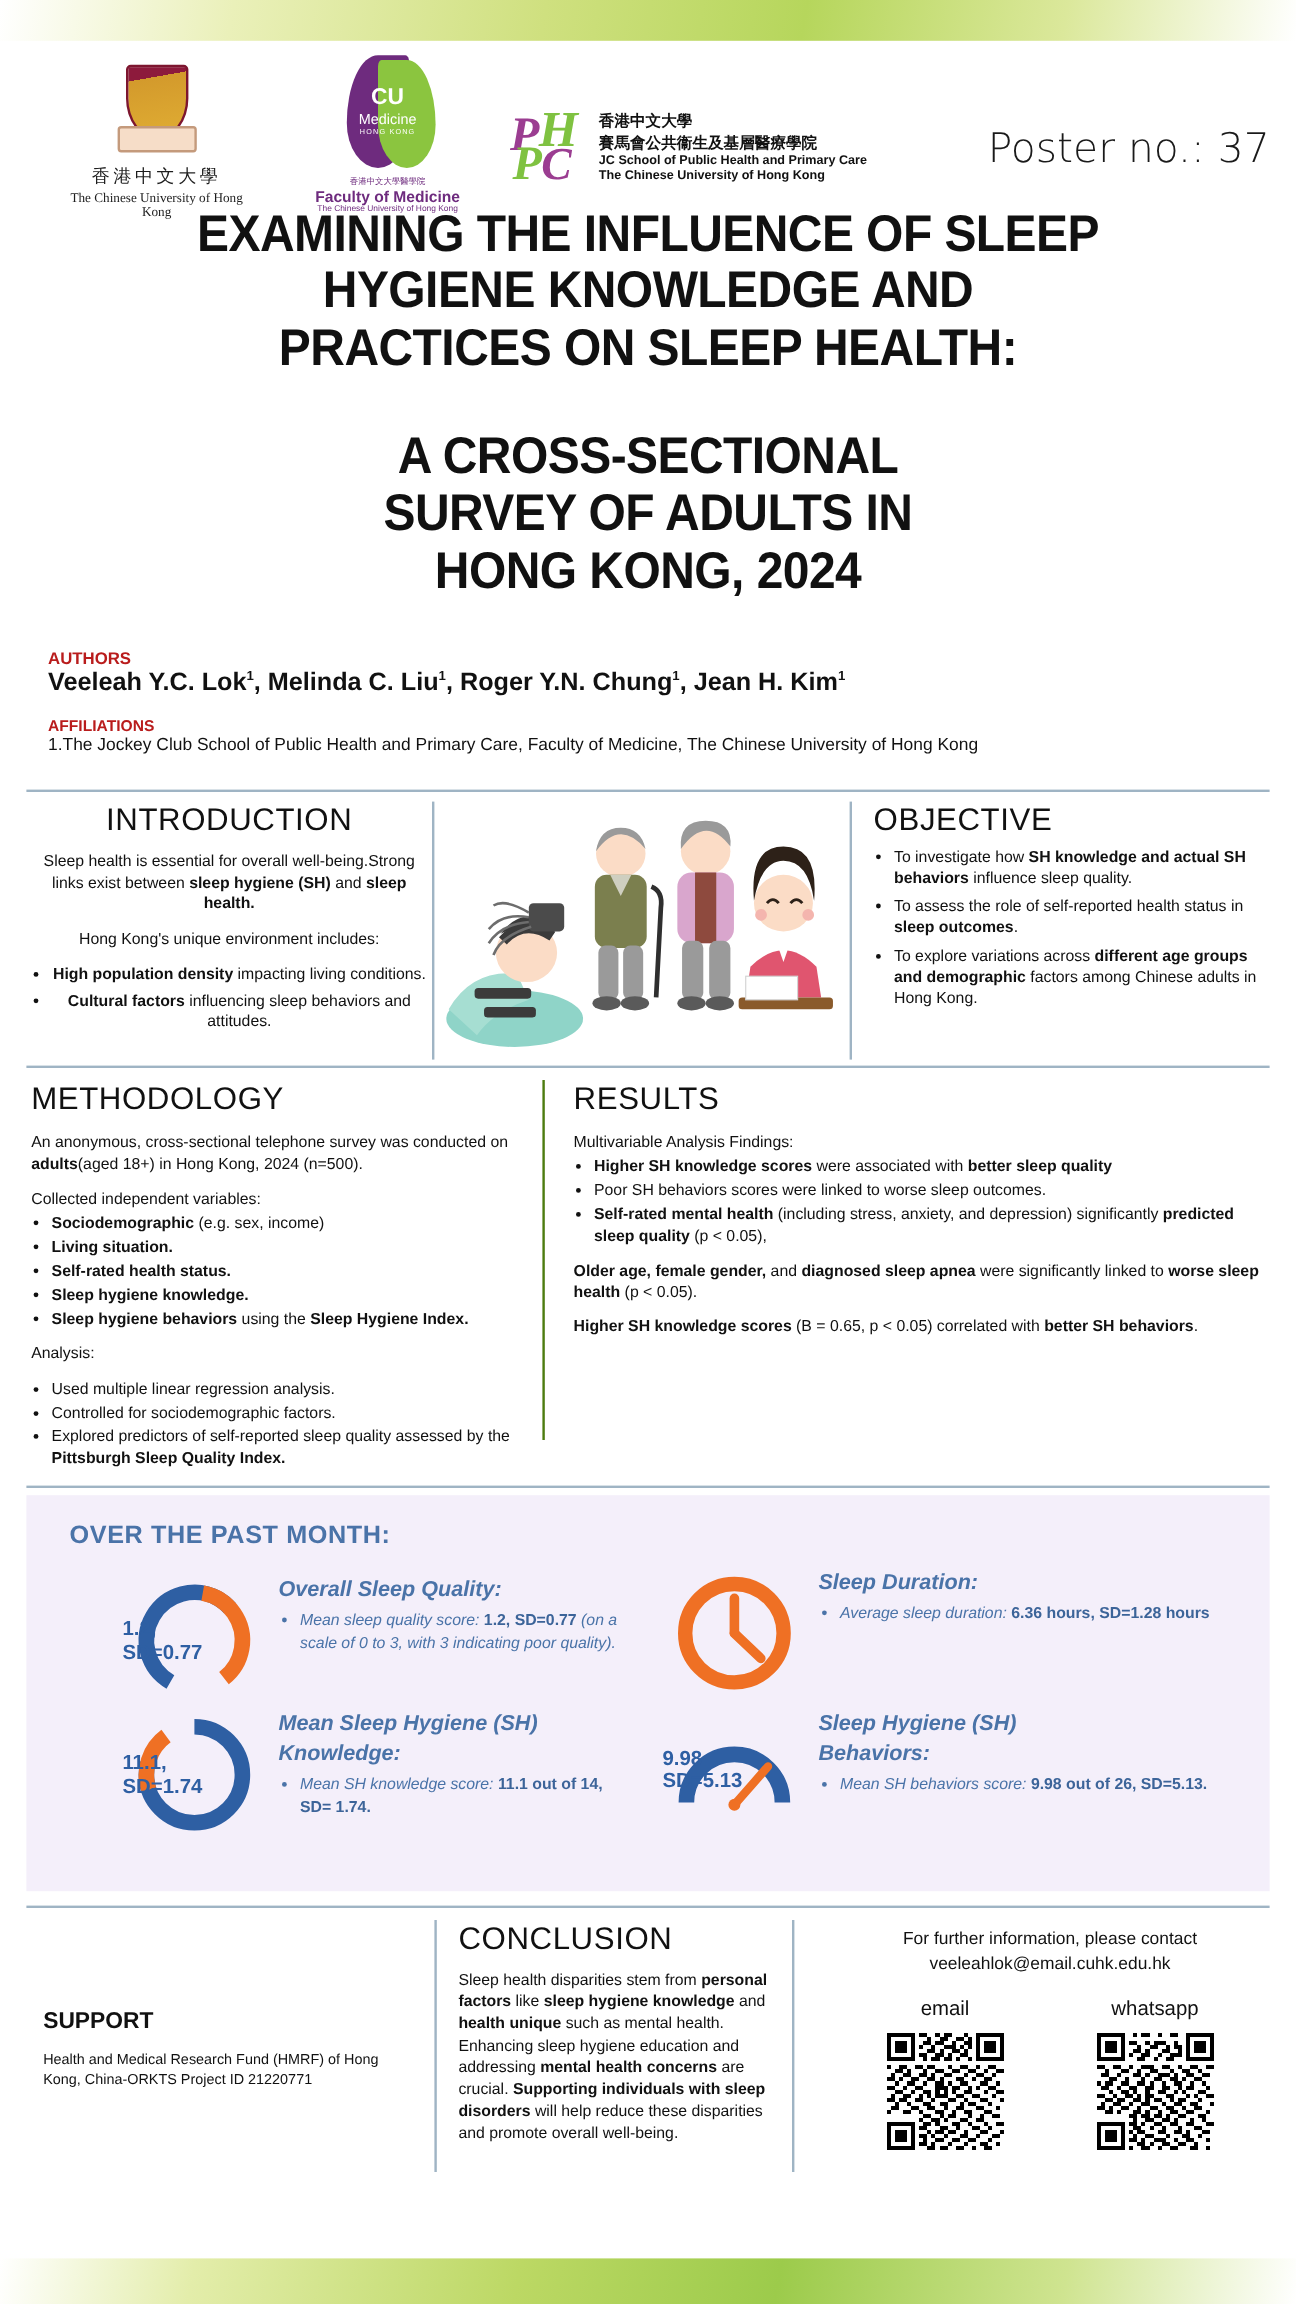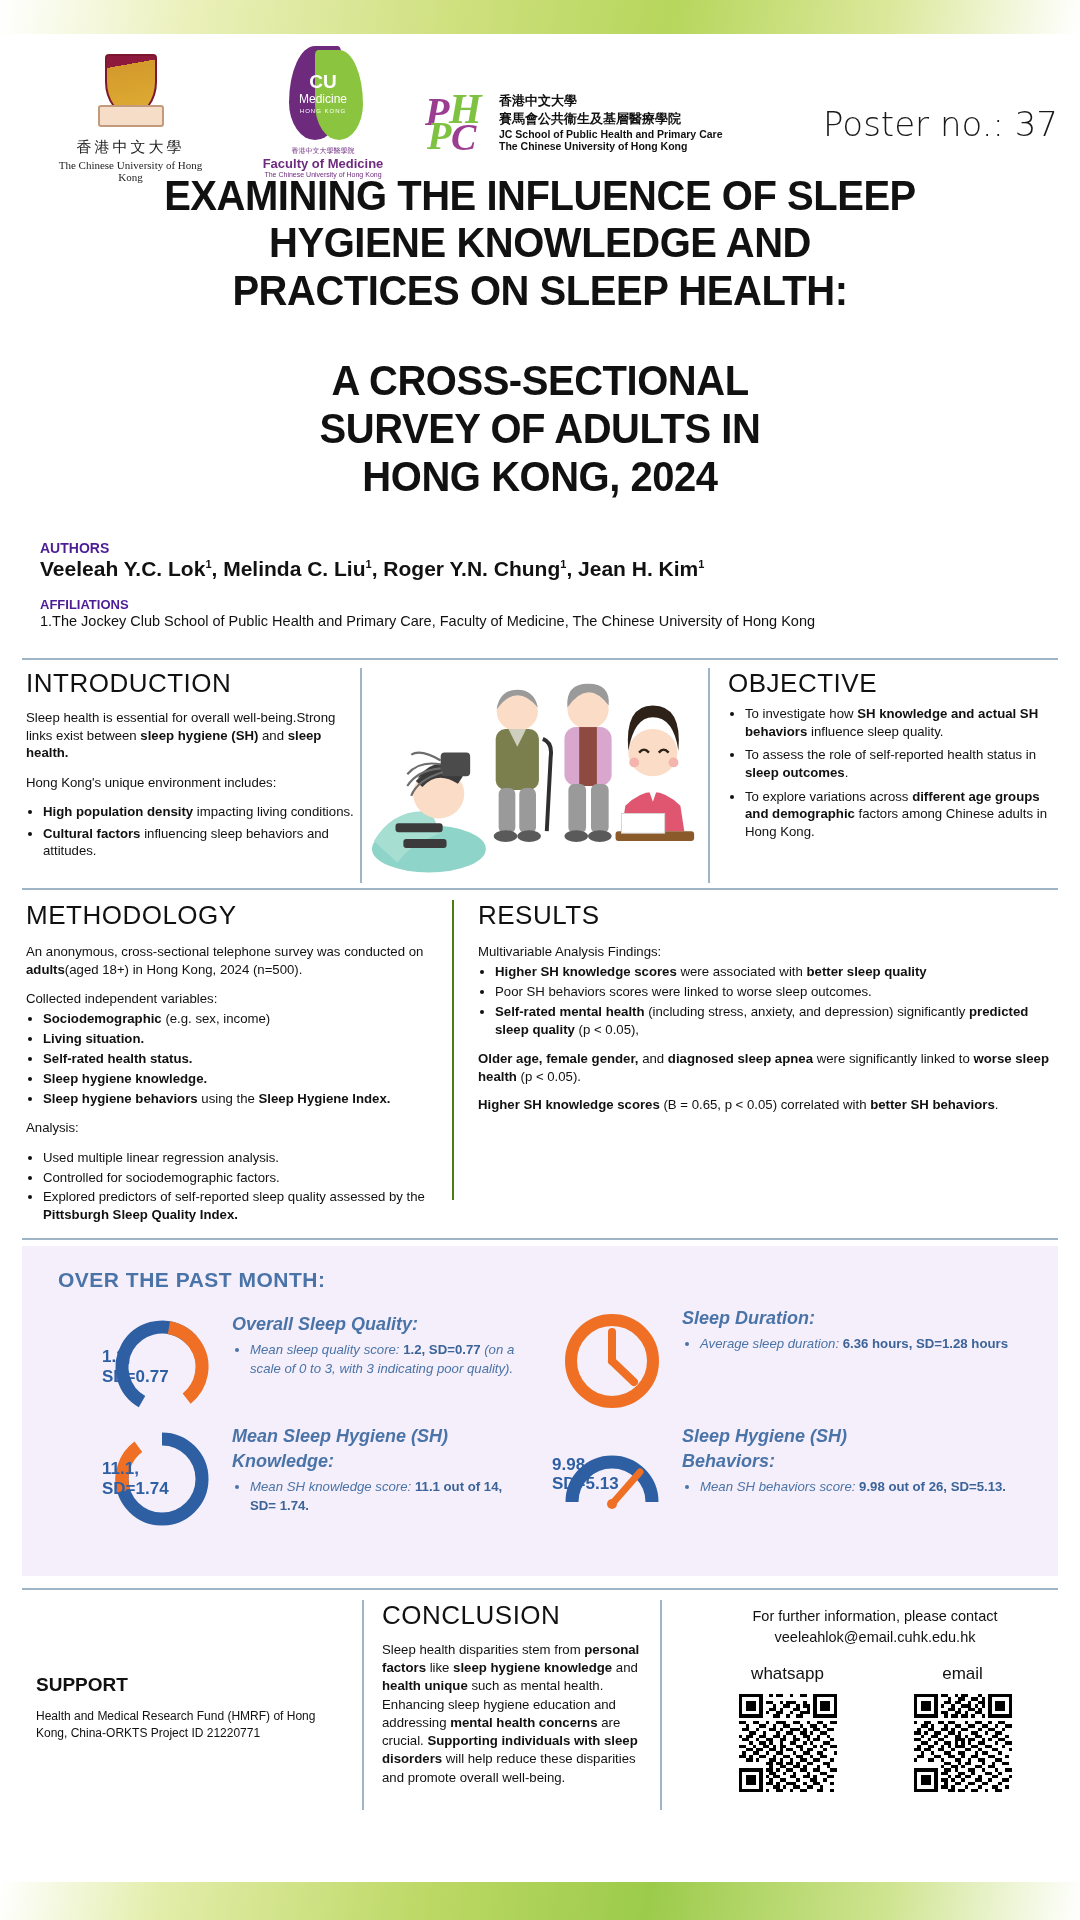--- a/index.html
+++ b/index.html
@@ -80,37 +80,37 @@
   .title-main, .title-sub {
     font-family: "Liberation Sans Narrow", "Liberation Sans", sans-serif;
     font-weight: bold; color: #111; letter-spacing: -0.5px;
     transform: scaleX(0.93); transform-origin: center;
   }
   .title-main { font-size: 43px; line-height: 1.1; }
   .title-sub { font-size: 43px; line-height: 1.12; margin-top: 42px; }
 
   
   .authors { position: absolute; top: 540px; left: 40px; width: 1010px; }
-  .authors .lbl { font-size: 14px; font-weight: bold; color: #4c1d95; }
+  .authors .lbl { font-size: 14px; font-weight: bold; color: #b91c1c; }
   .authors .names { font-size: 21px; font-weight: bold; color: #111; margin-top: 1px; }
   .authors .names sup { font-size: 11px; }
   .aff { margin-top: 16px; }
   .aff .lbl { font-size: 13px; font-weight: bold; }
   .aff .txt { font-size: 14.5px; margin-top: 1px; }
 
   hr.rule { position: absolute; left: 22px; width: 1036px; height: 0; border: none;
             border-top: 2px solid #9fb4c4; }
 
   
   .sec-h { font-size: 26px; font-weight: 400; letter-spacing: 0.5px; color: #111;
            font-family: "Liberation Sans", sans-serif; }
 
   
   .row-top { position: absolute; top: 668px; left: 0; width: 1080px; height: 218px; }
-  .intro { position: absolute; left: 26px; top: 0; width: 330px; }
+  .intro { position: absolute; left: 26px; top: 0; width: 330px; text-align: center; }
   .intro p, .intro li { font-size: 13.2px; line-height: 1.33; }
   .intro p { margin-bottom: 12px; }
   .intro ul { margin-left: 17px; }
   .intro li { margin-bottom: 4px; }
   .figure { position: absolute; left: 360px; top: 0; width: 350px; height: 215px;
             border-left: 2px solid #9fb4c4; border-right: 2px solid #9fb4c4; background:#fff; }
   .objective { position: absolute; left: 728px; top: 0; width: 330px; }
   .objective ul { margin-left: 17px; margin-top: 6px; }
   .objective li { font-size: 13.2px; line-height: 1.34; margin-bottom: 6px; }
 
@@ -438,206 +438,20 @@
 
   <div class="conclusion">
     <div class="sec-h">CONCLUSION</div>
     <p>Sleep health disparities stem from <b>personal factors</b> like <b>sleep hygiene knowledge</b> and <b>health unique</b> such as mental health. Enhancing sleep hygiene education and addressing <b>mental health concerns</b> are crucial. <b>Supporting individuals with sleep disorders</b> will help reduce these disparities and promote overall well-being.</p>
   </div>
 
   <div class="contact">
     <div class="line">For further information, please contact</div>
     <div class="line">veeleahlok@email.cuhk.edu.hk</div>
     <div class="qr-row">
-      <div class="qr-col">
-        <div class="qr-cap">whatsapp</div>
-        <svg class="qr" viewBox="0 0 29 29" shape-rendering="crispEdges">
-          <rect width="29" height="29" fill="#fff"></rect>
-          <g fill="#000">
-            <rect x="0" y="0" width="7" height="7"></rect>
-              <rect x="1" y="1" width="5" height="5" fill="#fff"></rect>
-              <rect x="2" y="2" width="3" height="3"></rect>
-            <rect x="22" y="0" width="7" height="7"></rect>
-              <rect x="23" y="1" width="5" height="5" fill="#fff"></rect>
-              <rect x="24" y="2" width="3" height="3"></rect>
-            <rect x="0" y="22" width="7" height="7"></rect>
-              <rect x="1" y="23" width="5" height="5" fill="#fff"></rect>
-              <rect x="2" y="24" width="3" height="3"></rect>
-            <rect x="9" y="0" width="1" height="1"></rect>
-              <rect x="11" y="0" width="2" height="1"></rect>
-              <rect x="15" y="0" width="1" height="1"></rect>
-              <rect x="18" y="0" width="2" height="1"></rect>
-            <rect x="8" y="2" width="2" height="1"></rect>
-              <rect x="12" y="2" width="1" height="1"></rect>
-              <rect x="14" y="2" width="3" height="1"></rect>
-              <rect x="19" y="2" width="1" height="1"></rect>
-            <rect x="10" y="3" width="1" height="1"></rect>
-              <rect x="13" y="3" width="2" height="1"></rect>
-              <rect x="17" y="3" width="1" height="1"></rect>
-              <rect x="19" y="3" width="2" height="1"></rect>
-            <rect x="9" y="4" width="2" height="1"></rect>
-              <rect x="12" y="4" width="1" height="1"></rect>
-              <rect x="16" y="4" width="2" height="1"></rect>
-              <rect x="20" y="4" width="1" height="1"></rect>
-            <rect x="8" y="5" width="1" height="1"></rect>
-              <rect x="11" y="5" width="2" height="1"></rect>
-              <rect x="15" y="5" width="1" height="1"></rect>
-              <rect x="18" y="5" width="3" height="1"></rect>
-            <rect x="10" y="6" width="2" height="1"></rect>
-              <rect x="14" y="6" width="1" height="1"></rect>
-              <rect x="17" y="6" width="2" height="1"></rect>
-            <rect x="0" y="8" width="2" height="1"></rect>
-              <rect x="4" y="8" width="2" height="1"></rect>
-              <rect x="8" y="8" width="1" height="1"></rect>
-              <rect x="11" y="8" width="3" height="1"></rect>
-              <rect x="16" y="8" width="2" height="1"></rect>
-              <rect x="20" y="8" width="1" height="1"></rect>
-              <rect x="23" y="8" width="2" height="1"></rect>
-              <rect x="27" y="8" width="2" height="1"></rect>
-            <rect x="2" y="9" width="1" height="1"></rect>
-              <rect x="6" y="9" width="2" height="1"></rect>
-              <rect x="10" y="9" width="1" height="1"></rect>
-              <rect x="13" y="9" width="2" height="1"></rect>
-              <rect x="18" y="9" width="1" height="1"></rect>
-              <rect x="21" y="9" width="2" height="1"></rect>
-              <rect x="25" y="9" width="1" height="1"></rect>
-            <rect x="1" y="10" width="2" height="1"></rect>
-              <rect x="5" y="10" width="1" height="1"></rect>
-              <rect x="9" y="10" width="2" height="1"></rect>
-              <rect x="12" y="10" width="1" height="1"></rect>
-              <rect x="15" y="10" width="3" height="1"></rect>
-              <rect x="19" y="10" width="1" height="1"></rect>
-              <rect x="22" y="10" width="2" height="1"></rect>
-              <rect x="26" y="10" width="2" height="1"></rect>
-            <rect x="3" y="11" width="2" height="1"></rect>
-              <rect x="7" y="11" width="1" height="1"></rect>
-              <rect x="11" y="11" width="1" height="1"></rect>
-              <rect x="14" y="11" width="2" height="1"></rect>
-              <rect x="18" y="11" width="2" height="1"></rect>
-              <rect x="21" y="11" width="1" height="1"></rect>
-              <rect x="24" y="11" width="2" height="1"></rect>
-            <rect x="0" y="12" width="1" height="1"></rect>
-              <rect x="2" y="12" width="2" height="1"></rect>
-              <rect x="6" y="12" width="2" height="1"></rect>
-              <rect x="10" y="12" width="2" height="1"></rect>
-              <rect x="13" y="12" width="1" height="1"></rect>
-              <rect x="16" y="12" width="1" height="1"></rect>
-              <rect x="19" y="12" width="2" height="1"></rect>
-              <rect x="23" y="12" width="1" height="1"></rect>
-              <rect x="26" y="12" width="1" height="1"></rect>
-            <rect x="12" y="13" width="2" height="3" fill="#000"></rect>
-              <rect x="13" y="14" width="1" height="1" fill="#fff"></rect>
-            <rect x="1" y="13" width="2" height="1"></rect>
-              <rect x="5" y="13" width="1" height="1"></rect>
-              <rect x="8" y="13" width="2" height="1"></rect>
-              <rect x="16" y="13" width="2" height="1"></rect>
-              <rect x="20" y="13" width="1" height="1"></rect>
-              <rect x="22" y="13" width="2" height="1"></rect>
-              <rect x="27" y="13" width="1" height="1"></rect>
-            <rect x="3" y="14" width="1" height="1"></rect>
-              <rect x="6" y="14" width="2" height="1"></rect>
-              <rect x="9" y="14" width="1" height="1"></rect>
-              <rect x="15" y="14" width="2" height="1"></rect>
-              <rect x="19" y="14" width="1" height="1"></rect>
-              <rect x="21" y="14" width="1" height="1"></rect>
-              <rect x="25" y="14" width="2" height="1"></rect>
-            <rect x="0" y="15" width="2" height="1"></rect>
-              <rect x="4" y="15" width="1" height="1"></rect>
-              <rect x="7" y="15" width="2" height="1"></rect>
-              <rect x="10" y="15" width="1" height="1"></rect>
-              <rect x="17" y="15" width="2" height="1"></rect>
-              <rect x="22" y="15" width="1" height="1"></rect>
-              <rect x="24" y="15" width="1" height="1"></rect>
-              <rect x="27" y="15" width="2" height="1"></rect>
-            <rect x="2" y="16" width="2" height="1"></rect>
-              <rect x="5" y="16" width="2" height="1"></rect>
-              <rect x="9" y="16" width="2" height="1"></rect>
-              <rect x="12" y="16" width="1" height="1"></rect>
-              <rect x="14" y="16" width="2" height="1"></rect>
-              <rect x="18" y="16" width="1" height="1"></rect>
-              <rect x="20" y="16" width="2" height="1"></rect>
-              <rect x="25" y="16" width="1" height="1"></rect>
-            <rect x="1" y="17" width="1" height="1"></rect>
-              <rect x="4" y="17" width="2" height="1"></rect>
-              <rect x="8" y="17" width="1" height="1"></rect>
-              <rect x="11" y="17" width="2" height="1"></rect>
-              <rect x="16" y="17" width="1" height="1"></rect>
-              <rect x="19" y="17" width="2" height="1"></rect>
-              <rect x="23" y="17" width="2" height="1"></rect>
-              <rect x="28" y="17" width="1" height="1"></rect>
-            <rect x="0" y="18" width="2" height="1"></rect>
-              <rect x="3" y="18" width="1" height="1"></rect>
-              <rect x="6" y="18" width="2" height="1"></rect>
-              <rect x="10" y="18" width="1" height="1"></rect>
-              <rect x="13" y="18" width="2" height="1"></rect>
-              <rect x="17" y="18" width="2" height="1"></rect>
-              <rect x="21" y="18" width="1" height="1"></rect>
-              <rect x="24" y="18" width="2" height="1"></rect>
-            <rect x="2" y="19" width="2" height="1"></rect>
-              <rect x="5" y="19" width="1" height="1"></rect>
-              <rect x="9" y="19" width="2" height="1"></rect>
-              <rect x="12" y="19" width="1" height="1"></rect>
-              <rect x="15" y="19" width="1" height="1"></rect>
-              <rect x="18" y="19" width="2" height="1"></rect>
-              <rect x="22" y="19" width="2" height="1"></rect>
-              <rect x="27" y="19" width="1" height="1"></rect>
-            <rect x="8" y="20" width="2" height="1"></rect>
-              <rect x="11" y="20" width="2" height="1"></rect>
-              <rect x="14" y="20" width="2" height="1"></rect>
-              <rect x="17" y="20" width="1" height="1"></rect>
-              <rect x="20" y="20" width="2" height="1"></rect>
-              <rect x="25" y="20" width="2" height="1"></rect>
-            <rect x="9" y="21" width="1" height="1"></rect>
-              <rect x="12" y="21" width="2" height="1"></rect>
-              <rect x="16" y="21" width="2" height="1"></rect>
-              <rect x="19" y="21" width="1" height="1"></rect>
-              <rect x="23" y="21" width="1" height="1"></rect>
-              <rect x="26" y="21" width="1" height="1"></rect>
-            <rect x="8" y="22" width="2" height="1"></rect>
-              <rect x="11" y="22" width="1" height="1"></rect>
-              <rect x="14" y="22" width="2" height="1"></rect>
-              <rect x="18" y="22" width="2" height="1"></rect>
-              <rect x="22" y="22" width="2" height="1"></rect>
-              <rect x="27" y="22" width="2" height="1"></rect>
-            <rect x="9" y="23" width="2" height="1"></rect>
-              <rect x="13" y="23" width="1" height="1"></rect>
-              <rect x="16" y="23" width="1" height="1"></rect>
-              <rect x="20" y="23" width="1" height="1"></rect>
-              <rect x="24" y="23" width="2" height="1"></rect>
-            <rect x="8" y="24" width="1" height="1"></rect>
-              <rect x="10" y="24" width="2" height="1"></rect>
-              <rect x="15" y="24" width="2" height="1"></rect>
-              <rect x="19" y="24" width="2" height="1"></rect>
-              <rect x="22" y="24" width="1" height="1"></rect>
-              <rect x="26" y="24" width="2" height="1"></rect>
-            <rect x="9" y="25" width="1" height="1"></rect>
-              <rect x="12" y="25" width="2" height="1"></rect>
-              <rect x="17" y="25" width="1" height="1"></rect>
-              <rect x="21" y="25" width="2" height="1"></rect>
-              <rect x="25" y="25" width="1" height="1"></rect>
-            <rect x="8" y="26" width="2" height="1"></rect>
-              <rect x="11" y="26" width="1" height="1"></rect>
-              <rect x="14" y="26" width="3" height="1"></rect>
-              <rect x="19" y="26" width="1" height="1"></rect>
-              <rect x="22" y="26" width="2" height="1"></rect>
-              <rect x="27" y="26" width="1" height="1"></rect>
-            <rect x="10" y="27" width="2" height="1"></rect>
-              <rect x="13" y="27" width="1" height="1"></rect>
-              <rect x="16" y="27" width="2" height="1"></rect>
-              <rect x="20" y="27" width="2" height="1"></rect>
-              <rect x="24" y="27" width="1" height="1"></rect>
-            <rect x="8" y="28" width="1" height="1"></rect>
-              <rect x="11" y="28" width="2" height="1"></rect>
-              <rect x="15" y="28" width="1" height="1"></rect>
-              <rect x="18" y="28" width="2" height="1"></rect>
-              <rect x="23" y="28" width="2" height="1"></rect>
-              <rect x="27" y="28" width="1" height="1"></rect>
-          </g>
-        </svg>
-      </div>
       <div class="qr-col">
         <div class="qr-cap">email</div>
         <svg class="qr" viewBox="0 0 29 29" shape-rendering="crispEdges">
           <rect width="29" height="29" fill="#fff"></rect>
           <g fill="#000">
             <rect x="0" y="0" width="7" height="7"></rect>
               <rect x="1" y="1" width="5" height="5" fill="#fff"></rect>
               <rect x="2" y="2" width="3" height="3"></rect>
             <rect x="22" y="0" width="7" height="7"></rect>
               <rect x="23" y="1" width="5" height="5" fill="#fff"></rect>
@@ -813,15 +627,201 @@
               <rect x="23" y="27" width="2" height="1"></rect>
               <rect x="27" y="27" width="1" height="1"></rect>
             <rect x="10" y="28" width="2" height="1"></rect>
               <rect x="13" y="28" width="2" height="1"></rect>
               <rect x="17" y="28" width="2" height="1"></rect>
               <rect x="21" y="28" width="1" height="1"></rect>
               <rect x="24" y="28" width="2" height="1"></rect>
           </g>
         </svg>
       </div>
+      <div class="qr-col">
+        <div class="qr-cap">whatsapp</div>
+        <svg class="qr" viewBox="0 0 29 29" shape-rendering="crispEdges">
+          <rect width="29" height="29" fill="#fff"></rect>
+          <g fill="#000">
+            <rect x="0" y="0" width="7" height="7"></rect>
+              <rect x="1" y="1" width="5" height="5" fill="#fff"></rect>
+              <rect x="2" y="2" width="3" height="3"></rect>
+            <rect x="22" y="0" width="7" height="7"></rect>
+              <rect x="23" y="1" width="5" height="5" fill="#fff"></rect>
+              <rect x="24" y="2" width="3" height="3"></rect>
+            <rect x="0" y="22" width="7" height="7"></rect>
+              <rect x="1" y="23" width="5" height="5" fill="#fff"></rect>
+              <rect x="2" y="24" width="3" height="3"></rect>
+            <rect x="9" y="0" width="1" height="1"></rect>
+              <rect x="11" y="0" width="2" height="1"></rect>
+              <rect x="15" y="0" width="1" height="1"></rect>
+              <rect x="18" y="0" width="2" height="1"></rect>
+            <rect x="8" y="2" width="2" height="1"></rect>
+              <rect x="12" y="2" width="1" height="1"></rect>
+              <rect x="14" y="2" width="3" height="1"></rect>
+              <rect x="19" y="2" width="1" height="1"></rect>
+            <rect x="10" y="3" width="1" height="1"></rect>
+              <rect x="13" y="3" width="2" height="1"></rect>
+              <rect x="17" y="3" width="1" height="1"></rect>
+              <rect x="19" y="3" width="2" height="1"></rect>
+            <rect x="9" y="4" width="2" height="1"></rect>
+              <rect x="12" y="4" width="1" height="1"></rect>
+              <rect x="16" y="4" width="2" height="1"></rect>
+              <rect x="20" y="4" width="1" height="1"></rect>
+            <rect x="8" y="5" width="1" height="1"></rect>
+              <rect x="11" y="5" width="2" height="1"></rect>
+              <rect x="15" y="5" width="1" height="1"></rect>
+              <rect x="18" y="5" width="3" height="1"></rect>
+            <rect x="10" y="6" width="2" height="1"></rect>
+              <rect x="14" y="6" width="1" height="1"></rect>
+              <rect x="17" y="6" width="2" height="1"></rect>
+            <rect x="0" y="8" width="2" height="1"></rect>
+              <rect x="4" y="8" width="2" height="1"></rect>
+              <rect x="8" y="8" width="1" height="1"></rect>
+              <rect x="11" y="8" width="3" height="1"></rect>
+              <rect x="16" y="8" width="2" height="1"></rect>
+              <rect x="20" y="8" width="1" height="1"></rect>
+              <rect x="23" y="8" width="2" height="1"></rect>
+              <rect x="27" y="8" width="2" height="1"></rect>
+            <rect x="2" y="9" width="1" height="1"></rect>
+              <rect x="6" y="9" width="2" height="1"></rect>
+              <rect x="10" y="9" width="1" height="1"></rect>
+              <rect x="13" y="9" width="2" height="1"></rect>
+              <rect x="18" y="9" width="1" height="1"></rect>
+              <rect x="21" y="9" width="2" height="1"></rect>
+              <rect x="25" y="9" width="1" height="1"></rect>
+            <rect x="1" y="10" width="2" height="1"></rect>
+              <rect x="5" y="10" width="1" height="1"></rect>
+              <rect x="9" y="10" width="2" height="1"></rect>
+              <rect x="12" y="10" width="1" height="1"></rect>
+              <rect x="15" y="10" width="3" height="1"></rect>
+              <rect x="19" y="10" width="1" height="1"></rect>
+              <rect x="22" y="10" width="2" height="1"></rect>
+              <rect x="26" y="10" width="2" height="1"></rect>
+            <rect x="3" y="11" width="2" height="1"></rect>
+              <rect x="7" y="11" width="1" height="1"></rect>
+              <rect x="11" y="11" width="1" height="1"></rect>
+              <rect x="14" y="11" width="2" height="1"></rect>
+              <rect x="18" y="11" width="2" height="1"></rect>
+              <rect x="21" y="11" width="1" height="1"></rect>
+              <rect x="24" y="11" width="2" height="1"></rect>
+            <rect x="0" y="12" width="1" height="1"></rect>
+              <rect x="2" y="12" width="2" height="1"></rect>
+              <rect x="6" y="12" width="2" height="1"></rect>
+              <rect x="10" y="12" width="2" height="1"></rect>
+              <rect x="13" y="12" width="1" height="1"></rect>
+              <rect x="16" y="12" width="1" height="1"></rect>
+              <rect x="19" y="12" width="2" height="1"></rect>
+              <rect x="23" y="12" width="1" height="1"></rect>
+              <rect x="26" y="12" width="1" height="1"></rect>
+            <rect x="12" y="13" width="2" height="3" fill="#000"></rect>
+              <rect x="13" y="14" width="1" height="1" fill="#fff"></rect>
+            <rect x="1" y="13" width="2" height="1"></rect>
+              <rect x="5" y="13" width="1" height="1"></rect>
+              <rect x="8" y="13" width="2" height="1"></rect>
+              <rect x="16" y="13" width="2" height="1"></rect>
+              <rect x="20" y="13" width="1" height="1"></rect>
+              <rect x="22" y="13" width="2" height="1"></rect>
+              <rect x="27" y="13" width="1" height="1"></rect>
+            <rect x="3" y="14" width="1" height="1"></rect>
+              <rect x="6" y="14" width="2" height="1"></rect>
+              <rect x="9" y="14" width="1" height="1"></rect>
+              <rect x="15" y="14" width="2" height="1"></rect>
+              <rect x="19" y="14" width="1" height="1"></rect>
+              <rect x="21" y="14" width="1" height="1"></rect>
+              <rect x="25" y="14" width="2" height="1"></rect>
+            <rect x="0" y="15" width="2" height="1"></rect>
+              <rect x="4" y="15" width="1" height="1"></rect>
+              <rect x="7" y="15" width="2" height="1"></rect>
+              <rect x="10" y="15" width="1" height="1"></rect>
+              <rect x="17" y="15" width="2" height="1"></rect>
+              <rect x="22" y="15" width="1" height="1"></rect>
+              <rect x="24" y="15" width="1" height="1"></rect>
+              <rect x="27" y="15" width="2" height="1"></rect>
+            <rect x="2" y="16" width="2" height="1"></rect>
+              <rect x="5" y="16" width="2" height="1"></rect>
+              <rect x="9" y="16" width="2" height="1"></rect>
+              <rect x="12" y="16" width="1" height="1"></rect>
+              <rect x="14" y="16" width="2" height="1"></rect>
+              <rect x="18" y="16" width="1" height="1"></rect>
+              <rect x="20" y="16" width="2" height="1"></rect>
+              <rect x="25" y="16" width="1" height="1"></rect>
+            <rect x="1" y="17" width="1" height="1"></rect>
+              <rect x="4" y="17" width="2" height="1"></rect>
+              <rect x="8" y="17" width="1" height="1"></rect>
+              <rect x="11" y="17" width="2" height="1"></rect>
+              <rect x="16" y="17" width="1" height="1"></rect>
+              <rect x="19" y="17" width="2" height="1"></rect>
+              <rect x="23" y="17" width="2" height="1"></rect>
+              <rect x="28" y="17" width="1" height="1"></rect>
+            <rect x="0" y="18" width="2" height="1"></rect>
+              <rect x="3" y="18" width="1" height="1"></rect>
+              <rect x="6" y="18" width="2" height="1"></rect>
+              <rect x="10" y="18" width="1" height="1"></rect>
+              <rect x="13" y="18" width="2" height="1"></rect>
+              <rect x="17" y="18" width="2" height="1"></rect>
+              <rect x="21" y="18" width="1" height="1"></rect>
+              <rect x="24" y="18" width="2" height="1"></rect>
+            <rect x="2" y="19" width="2" height="1"></rect>
+              <rect x="5" y="19" width="1" height="1"></rect>
+              <rect x="9" y="19" width="2" height="1"></rect>
+              <rect x="12" y="19" width="1" height="1"></rect>
+              <rect x="15" y="19" width="1" height="1"></rect>
+              <rect x="18" y="19" width="2" height="1"></rect>
+              <rect x="22" y="19" width="2" height="1"></rect>
+              <rect x="27" y="19" width="1" height="1"></rect>
+            <rect x="8" y="20" width="2" height="1"></rect>
+              <rect x="11" y="20" width="2" height="1"></rect>
+              <rect x="14" y="20" width="2" height="1"></rect>
+              <rect x="17" y="20" width="1" height="1"></rect>
+              <rect x="20" y="20" width="2" height="1"></rect>
+              <rect x="25" y="20" width="2" height="1"></rect>
+            <rect x="9" y="21" width="1" height="1"></rect>
+              <rect x="12" y="21" width="2" height="1"></rect>
+              <rect x="16" y="21" width="2" height="1"></rect>
+              <rect x="19" y="21" width="1" height="1"></rect>
+              <rect x="23" y="21" width="1" height="1"></rect>
+              <rect x="26" y="21" width="1" height="1"></rect>
+            <rect x="8" y="22" width="2" height="1"></rect>
+              <rect x="11" y="22" width="1" height="1"></rect>
+              <rect x="14" y="22" width="2" height="1"></rect>
+              <rect x="18" y="22" width="2" height="1"></rect>
+              <rect x="22" y="22" width="2" height="1"></rect>
+              <rect x="27" y="22" width="2" height="1"></rect>
+            <rect x="9" y="23" width="2" height="1"></rect>
+              <rect x="13" y="23" width="1" height="1"></rect>
+              <rect x="16" y="23" width="1" height="1"></rect>
+              <rect x="20" y="23" width="1" height="1"></rect>
+              <rect x="24" y="23" width="2" height="1"></rect>
+            <rect x="8" y="24" width="1" height="1"></rect>
+              <rect x="10" y="24" width="2" height="1"></rect>
+              <rect x="15" y="24" width="2" height="1"></rect>
+              <rect x="19" y="24" width="2" height="1"></rect>
+              <rect x="22" y="24" width="1" height="1"></rect>
+              <rect x="26" y="24" width="2" height="1"></rect>
+            <rect x="9" y="25" width="1" height="1"></rect>
+              <rect x="12" y="25" width="2" height="1"></rect>
+              <rect x="17" y="25" width="1" height="1"></rect>
+              <rect x="21" y="25" width="2" height="1"></rect>
+              <rect x="25" y="25" width="1" height="1"></rect>
+            <rect x="8" y="26" width="2" height="1"></rect>
+              <rect x="11" y="26" width="1" height="1"></rect>
+              <rect x="14" y="26" width="3" height="1"></rect>
+              <rect x="19" y="26" width="1" height="1"></rect>
+              <rect x="22" y="26" width="2" height="1"></rect>
+              <rect x="27" y="26" width="1" height="1"></rect>
+            <rect x="10" y="27" width="2" height="1"></rect>
+              <rect x="13" y="27" width="1" height="1"></rect>
+              <rect x="16" y="27" width="2" height="1"></rect>
+              <rect x="20" y="27" width="2" height="1"></rect>
+              <rect x="24" y="27" width="1" height="1"></rect>
+            <rect x="8" y="28" width="1" height="1"></rect>
+              <rect x="11" y="28" width="2" height="1"></rect>
+              <rect x="15" y="28" width="1" height="1"></rect>
+              <rect x="18" y="28" width="2" height="1"></rect>
+              <rect x="23" y="28" width="2" height="1"></rect>
+              <rect x="27" y="28" width="1" height="1"></rect>
+          </g>
+        </svg>
+      </div>
     </div>
   </div>
 </div>
 
 </body></html>

